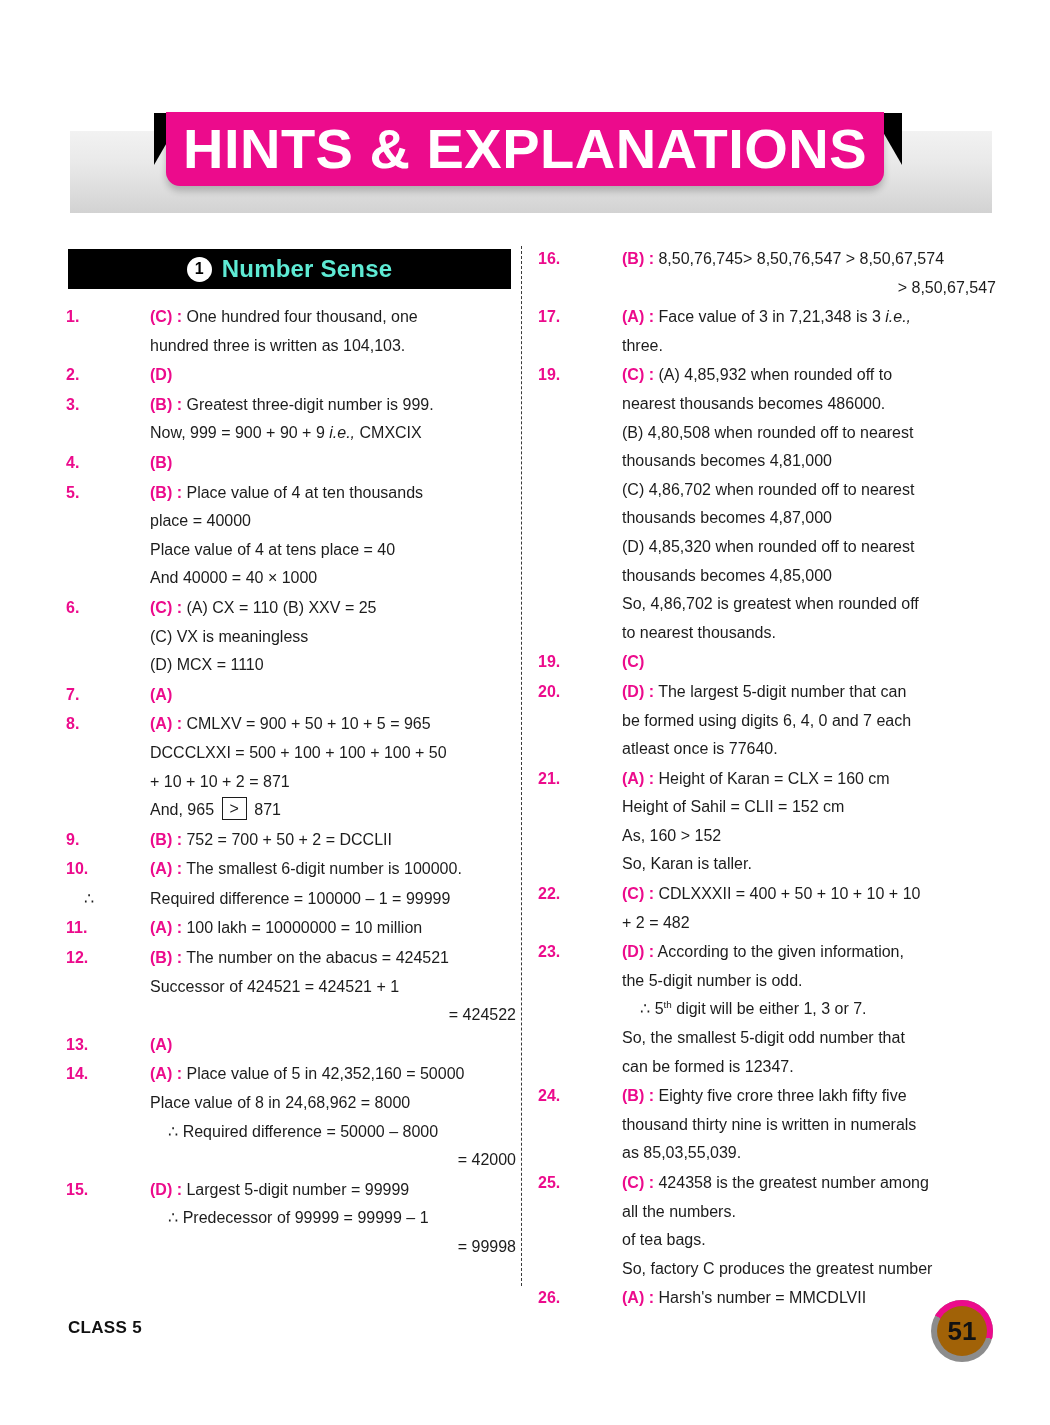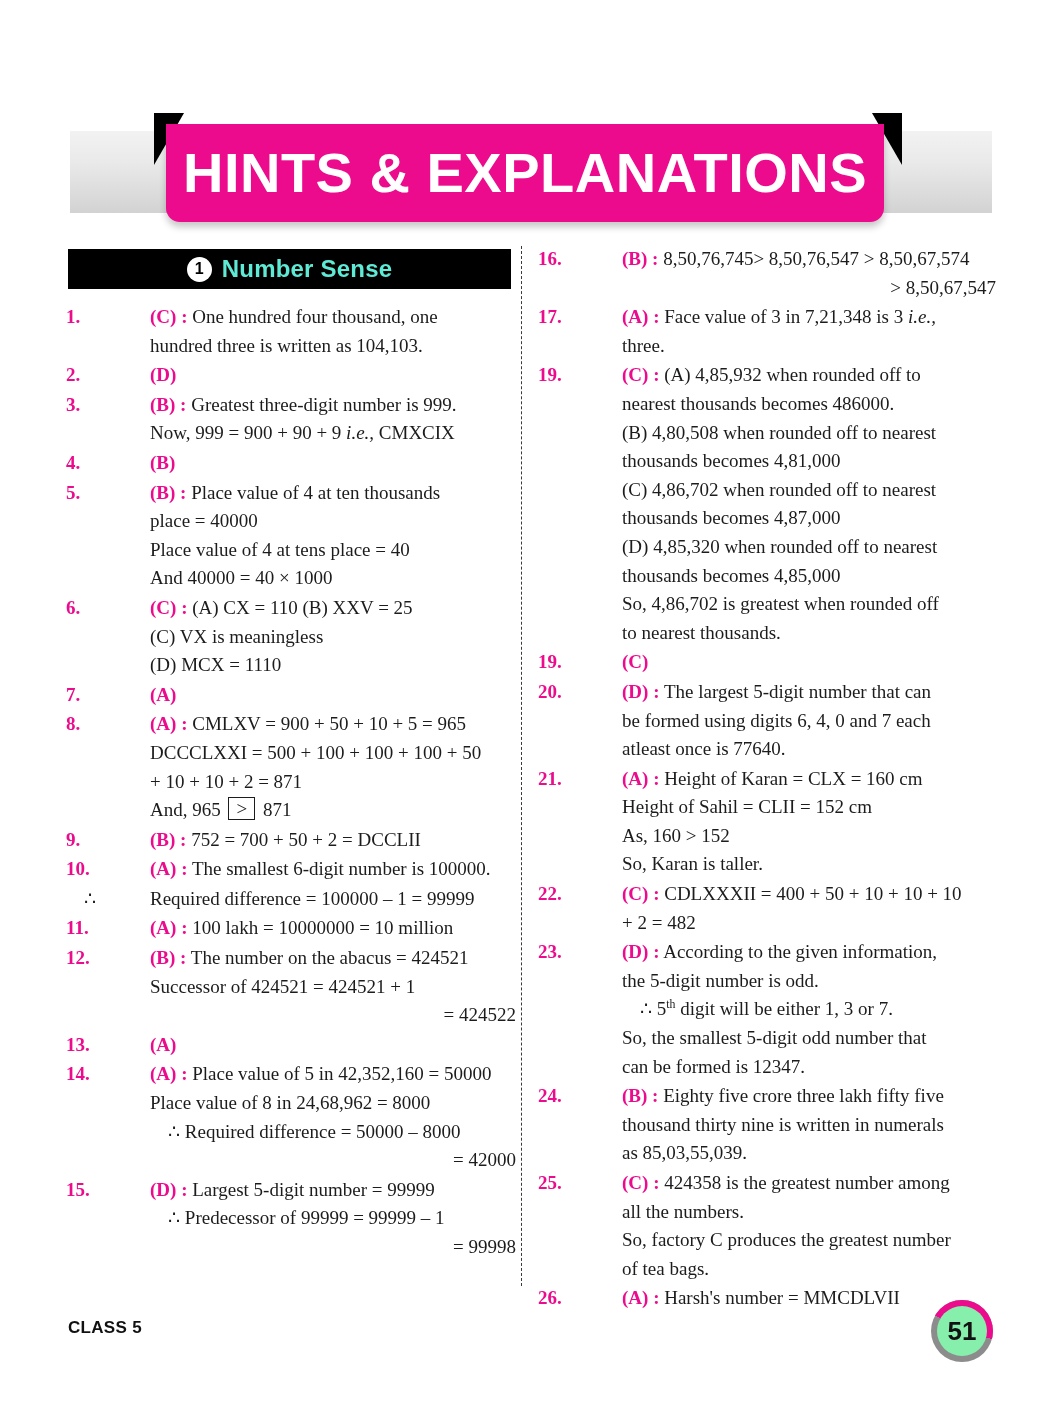--- a/index.html
+++ b/index.html
@@ -43,23 +43,23 @@
     position: absolute;
     left: 872px;
     top: 113px;
     width: 0; height: 0;
     border-right: 30px solid #000000;
     border-bottom: 52px solid transparent;
   }
   .banner {
     position: absolute;
     left: 166px;
-    top: 124px;
+    top: 112px;
     width: 718px;
-    height: 98px;
+    height: 74px;
     background: #ec0b8c;
     border-bottom-left-radius: 14px;
     border-bottom-right-radius: 14px;
     box-shadow: 0 5px 7px rgba(0,0,0,0.22);
   }
   .banner-title {
     position: absolute;
     left: 0; right: 0;
     top: 50%;
     transform: translateY(-50%);
@@ -102,24 +102,23 @@
     color: #5eead4;
     font-size: 24px;
     font-weight: bold;
     letter-spacing: 0.2px;
   }
 
   
   .col {
     position: absolute;
     top: 303px;
-    font-size: 19px;
+    font-size: 16px;
     line-height: 28.6px;
     color: #1c1c1c;
-    font-family: Liberation Serif, serif;
   }
   .col-left  { left: 66px;  width: 450px; }
   .col-right { left: 538px; width: 458px; top: 245px; }
 
   .divider {
     position: absolute;
     left: 521px;
     top: 246px;
     width: 0;
     height: 1040px;
@@ -198,21 +197,21 @@
     position: absolute;
     inset: 0;
     border-radius: 50%;
     background: conic-gradient(from 300deg, #ec0b8c 0deg 165deg, rgba(0,0,0,0) 165deg 360deg);
   }
   .page-badge .inner {
     position: absolute;
     left: 6px; top: 6px;
     width: 50px; height: 50px;
     border-radius: 50%;
-    background: #86efac;
+    background: #a16207;
     display: flex;
     align-items: center;
     justify-content: center;
     font-size: 26px;
     font-weight: bold;
     color: #121212;
   }
 </style>
 </head>
 <body>
@@ -374,22 +373,22 @@
     <div class="item">
       <span class="q-num">24.</span>
       <span class="line j"><span class="ans">(B)</span> <span class="colon">:</span> <span>Eighty five crore three lakh fifty five</span></span>
       <span class="sub">thousand thirty nine is written in numerals</span>
       <span class="sub">as 85,03,55,039.</span>
     </div>
     <div class="item">
       <span class="q-num">25.</span>
       <span class="line j"><span class="ans">(C)</span> <span class="colon">:</span> <span>424358 is the greatest number among</span></span>
       <span class="sub">all the numbers.</span>
+      <span class="sub">of tea bags.</span>
       <span class="sub">So, factory C produces the greatest number</span>
-      <span class="sub">of tea bags.</span>
     </div>
     <div class="item">
       <span class="q-num">26.</span>
       <span class="line j"><span class="ans">(A)</span> <span class="colon">:</span> <span>Harsh's number = MMCDLVII</span></span>
     </div>
   </div>
 
 <div class="footer-class">CLASS 5</div>
 <div class="page-badge">
   <div class="ring-gray"></div>

